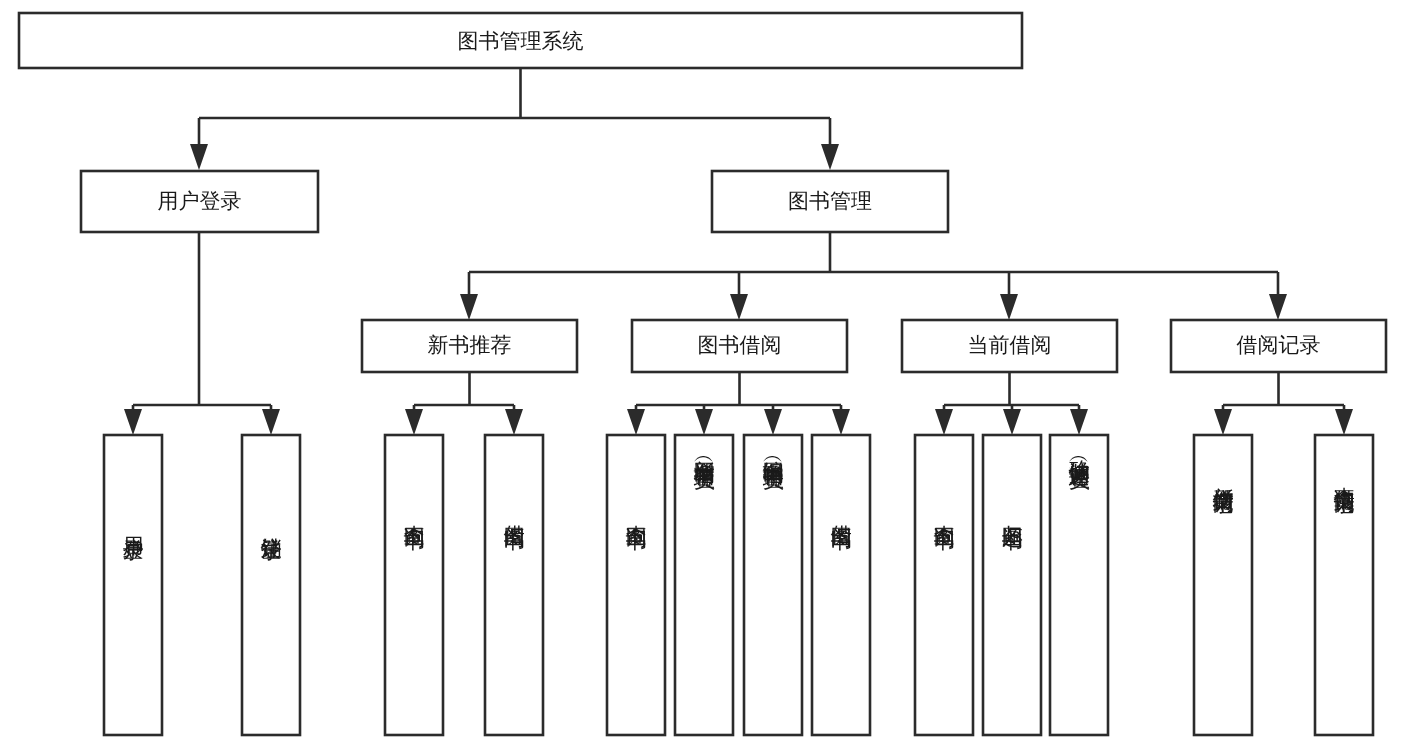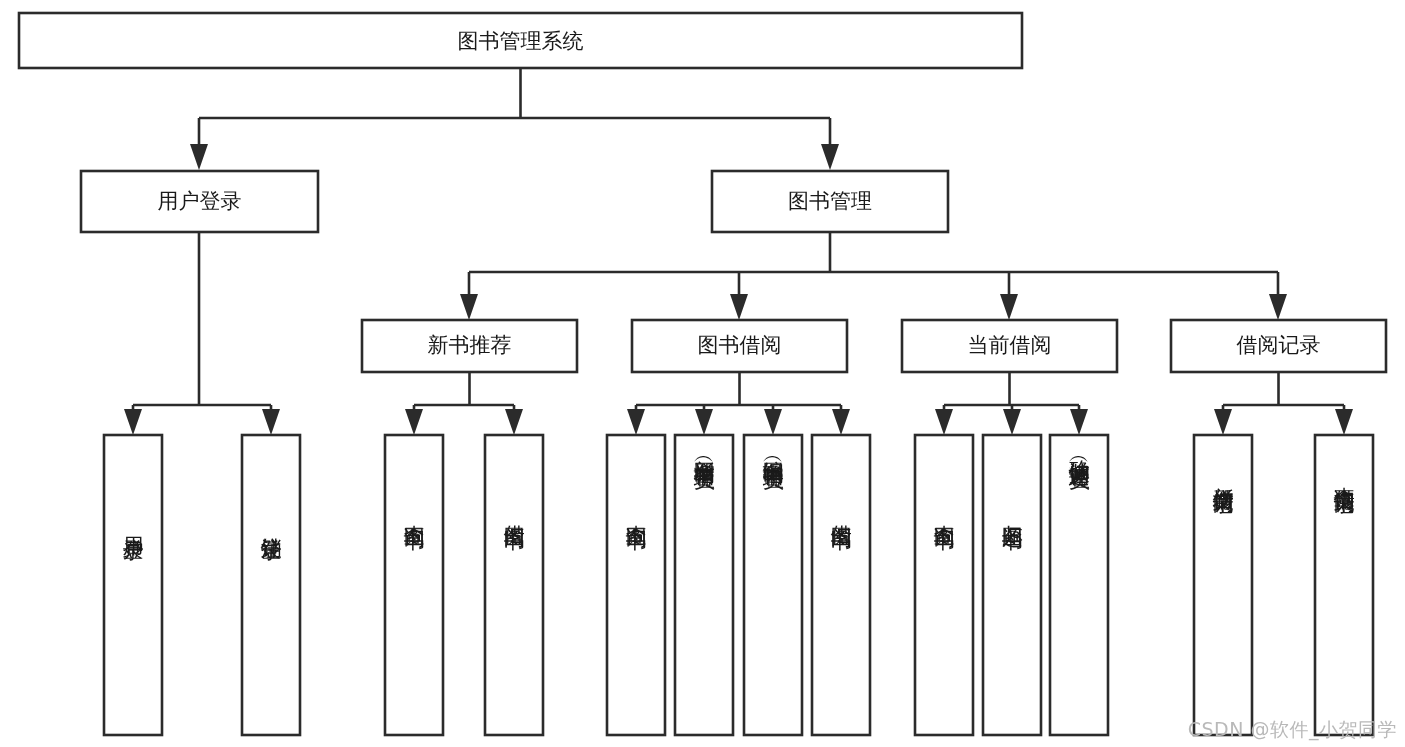--- a/index.html
+++ b/index.html
@@ -262,15 +262,14 @@
     <span class="node-label-v">确认归还（管理员）</span>
   </div>
 
   <div class="vlabel-wrap" style="left:1194px; top:470px; width:58px;">
     <span class="node-label-v">新增借阅记录</span>
   </div>
   <div class="vlabel-wrap" style="left:1315px; top:470px; width:58px;">
     <span class="node-label-v">查询借阅记录</span>
   </div>
 
-  <div class="watermark">CSDN @软件_小贺同学</div>
 
 </div>
 
 </body></html>

